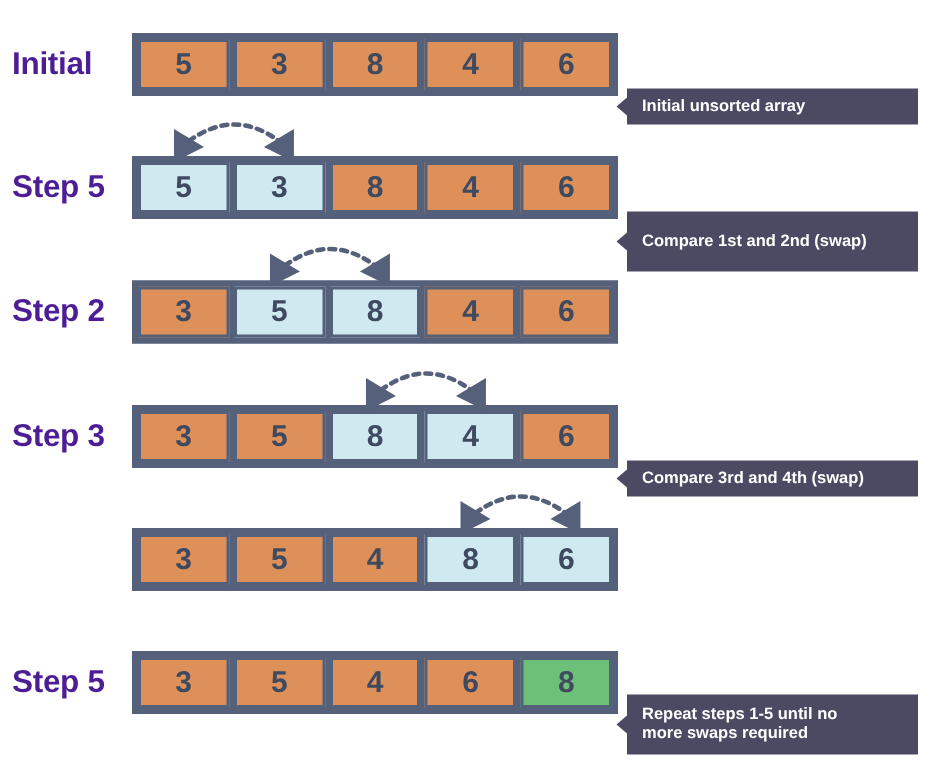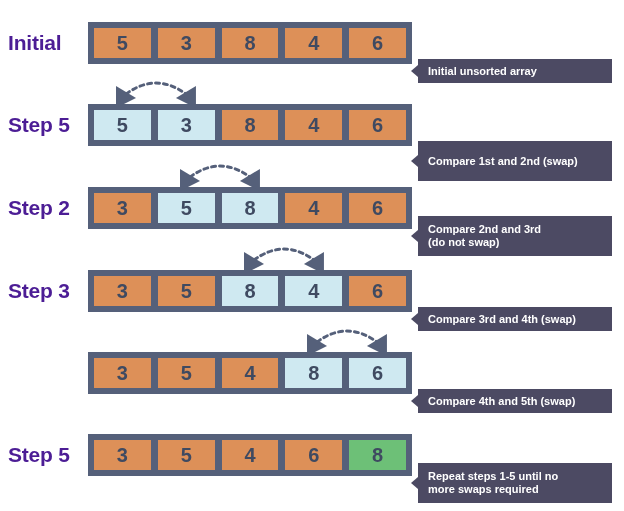--- a/index.html
+++ b/index.html
@@ -143,22 +143,20 @@
     </div>
     <div class="row" style="top: 187px;">
       <div class="row-label">Step 2</div>
       <div class="array-bar">
         <div class="cell orange">3</div>
         <div class="cell blue">5</div>
         <div class="cell blue">8</div>
         <div class="cell orange">4</div>
         <div class="cell orange">6</div>
       </div>
-      <div class="callout" style="left: 418px; height: 40px; top: 1px; width: 194px;">Compare 2nd and 3rd
-(do not swap)</div>
       <svg class="swap-arc" width="107.95000000000002" height="34" style="left: 165.55px; top: -30px;">
         <path d="M 24 20 Q 53.97500000000001 -2 83.95000000000002 20" fill="none" stroke="#55607a" stroke-width="3" stroke-linecap="round" stroke-dasharray="4 4"></path>
         <path d="M 14 12 L 34 24 L 14 34 Z" fill="#55607a"></path>
         <path d="M 93.95000000000002 12 L 73.95000000000002 24 L 93.95000000000002 34 Z" fill="#55607a"></path>
       </svg>
     </div>
     <div class="row" style="top: 270px;">
       <div class="row-label">Step 3</div>
       <div class="array-bar">
         <div class="cell orange">3</div>
@@ -175,21 +173,20 @@
       </svg>
     </div>
     <div class="row" style="top: 352px;">
       <div class="array-bar">
         <div class="cell orange">3</div>
         <div class="cell orange">5</div>
         <div class="cell orange">4</div>
         <div class="cell blue">8</div>
         <div class="cell blue">6</div>
       </div>
-      <div class="callout" style="left: 418px; height: 24px; top: 9px; width: 194px;">Compare 4th and 5th (swap)</div>
       <svg class="swap-arc" width="107.94999999999999" height="34" style="left: 293.45px; top: -30px;">
         <path d="M 24 20 Q 53.974999999999994 -2 83.94999999999999 20" fill="none" stroke="#55607a" stroke-width="3" stroke-linecap="round" stroke-dasharray="4 4"></path>
         <path d="M 14 12 L 34 24 L 14 34 Z" fill="#55607a"></path>
         <path d="M 93.94999999999999 12 L 73.94999999999999 24 L 93.94999999999999 34 Z" fill="#55607a"></path>
       </svg>
     </div>
     <div class="row" style="top: 434px;">
       <div class="row-label">Step 5</div>
       <div class="array-bar">
         <div class="cell orange">3</div>

